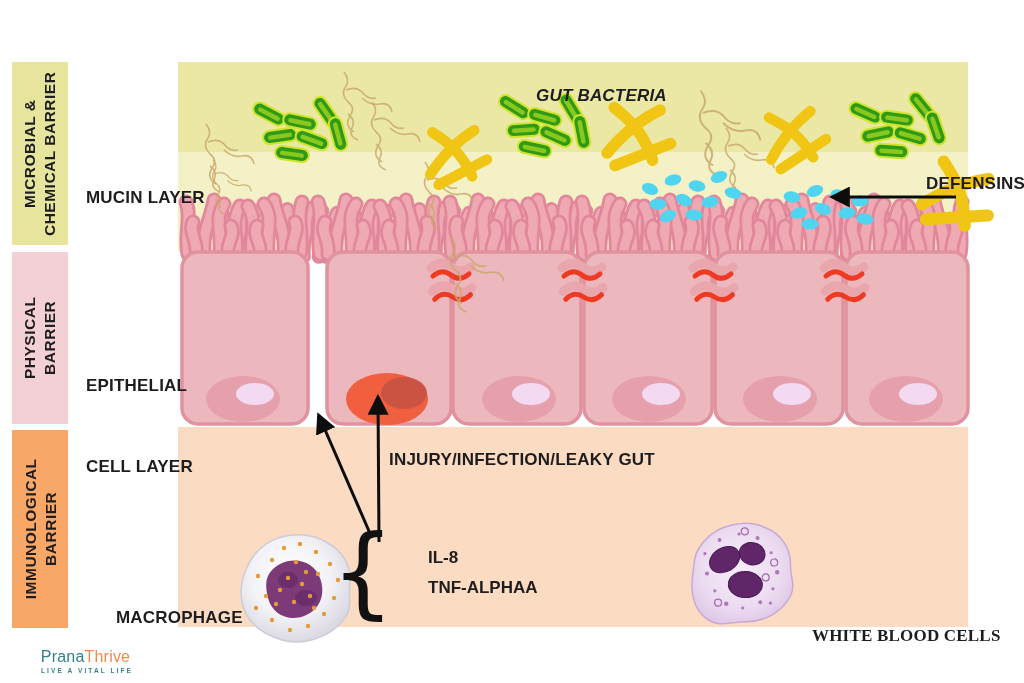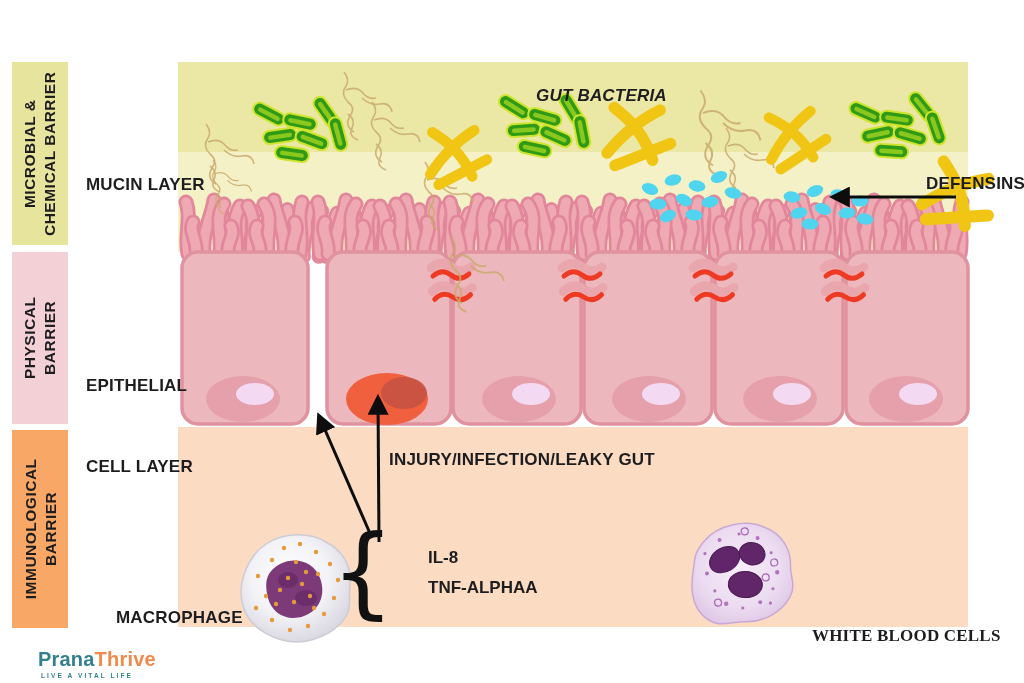--- a/index.html
+++ b/index.html
@@ -16,21 +16,21 @@
   .outer-mucus{top:62px;height:90px;background:var(--outer-mucus);}
   .mucin{top:152px;height:100px;background:var(--mucin);}
   .peach{top:427px;height:200px;background:var(--peach);}
   svg.gfx{position:absolute;left:0;top:0;}
   .lbl{position:absolute;font-weight:700;font-size:17px;letter-spacing:.2px;color:var(--text);white-space:pre;}
   .lbl2{line-height:27px;}
   .cyto{position:absolute;left:380px;top:543px;font-weight:700;font-size:17px;line-height:30px;color:var(--text);margin-left:48px;}
   .brace{position:absolute;left:331px;top:522px;font-family:"DejaVu Sans",sans-serif;
          font-size:100px;line-height:100px;font-weight:400;color:#111;}
   .logo{position:absolute;left:38px;top:648px;}
-  .logo .word{font-size:20px;font-weight:700;letter-spacing:.2px;text-align:center;}
+  .logo .word{font-size:16px;font-weight:400;letter-spacing:.2px;text-align:center;}
   .logo .p1{color:var(--logo-teal);} .logo .p2{color:var(--logo-orange);}
   .logo .tag{font-size:6.5px;font-weight:700;letter-spacing:2.1px;color:var(--logo-teal);margin:1px 0 0 3px;}
   
   .vo{fill:none;stroke:var(--villi-stroke);stroke-width:15px;stroke-linecap:round;}
   .vi{fill:none;stroke:var(--villi-fill);stroke-width:9.5px;stroke-linecap:round;}
   .cell{fill:var(--cell-fill);stroke:var(--cell-stroke);stroke-width:3.5px;}
   .nuc{fill:var(--nucleus-outer);} .nuc-in{fill:var(--nucleus-inner);}
   .nuc-red{fill:var(--injured-outer);} .nuc-red-in{fill:var(--injured-inner);opacity:.9;}
   .jl{fill:none;stroke:var(--junction-light);stroke-width:9px;stroke-linecap:round;}
   .jr{fill:none;stroke:var(--junction-red);stroke-width:5px;stroke-linecap:round;}
@@ -310,21 +310,21 @@
         <ellipse class="wbc-lobe" cx="-15" cy="-14" rx="16" ry="12" transform="rotate(-25 -15 -14)"></ellipse>
         <ellipse class="wbc-lobe" cx="13" cy="-17" rx="13" ry="11" transform="rotate(20 13 -17)"></ellipse>
         <ellipse class="wbc-lobe" cx="3" cy="13" rx="17" ry="13" transform="rotate(8 3 13)"></ellipse>
       </g>
       <use href="#wbc" transform="translate(812,584) rotate(12) scale(0.92)"></use>
       <use href="#wbc" transform="translate(767,642) rotate(2) scale(0.98)"></use>
     </g>
     <g transform="translate(741,572) rotate(-6)"></g>
   </svg>
 
-  <div class="lbl" style="left:86px;top:175px;">MUCIN LAYER</div>
+  <div class="lbl" style="left:86px;top:188px;">MUCIN LAYER</div>
   <div class="lbl" style="left:536px;top:86px;font-style:italic;">GUT BACTERIA</div>
   <div class="lbl" style="left:926px;top:174px;">DEFENSINS</div>
   <div class="lbl lbl2" style="left:86px;top:318px;">
     <span style="display:block">EPITHELIAL</span>
     <span style="display:block">CELL LAYER</span>
   </div>
   <div class="lbl" style="left:389px;top:450px;">INJURY/INFECTION/LEAKY GUT</div>
   <div class="brace">{</div>
   <div class="cyto">
     <div>IL-8</div>

